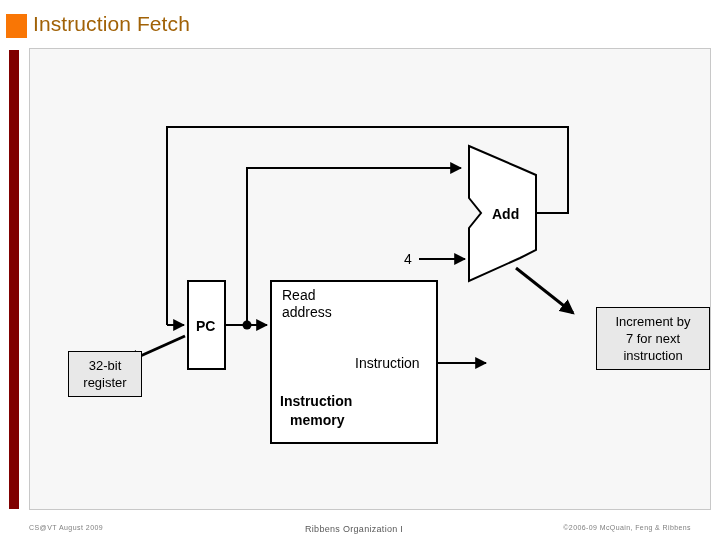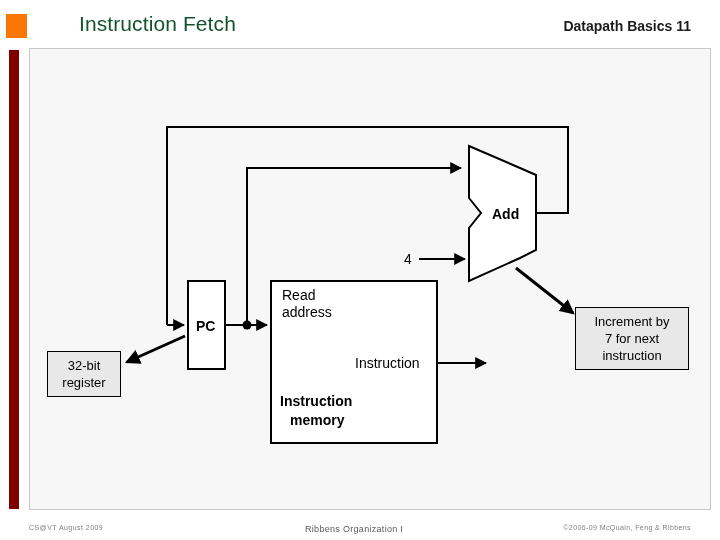--- a/index.html
+++ b/index.html
@@ -25,24 +25,23 @@
     top: 14px;
     width: 21px;
     height: 24px;
     background: #f97605;
   }
   .hdr-title {
     position: absolute;
     left: 33px;
     top: 12px;
     font-size: 21px;
-    color: #14532d;
+    color: #a16207;
     letter-spacing: 0.1px;
     white-space: nowrap;
-    margin-left: 46px;
   }
   .hdr-right {
     position: absolute;
     right: 29px;
     top: 18px;
     font-size: 14px;
     font-weight: bold;
     color: #1b1b1b;
     white-space: nowrap;
   }
@@ -119,20 +118,21 @@
     background: #e8e8e8;
     border: 1px solid #000000;
     box-sizing: border-box;
     text-align: center;
     color: #000;
     font-size: 13px;
     line-height: 17px;
     display: flex;
     align-items: center;
     justify-content: center;
+    margin-left: 21px;
   }
   #callout-register {
     left: 47px;
     top: 351px;
     width: 74px;
     height: 46px;
   }
   #callout-increment {
     left: 575px;
     top: 307px;
@@ -140,21 +140,20 @@
     height: 63px;
   }
 </style>
 </head>
 <body>
 
 <div id="slide">
 
   <div class="hdr-bullet"></div>
   <div class="hdr-title">Instruction Fetch</div>
-  <div class="hdr-right">Datapath Basics 11</div>
 
   <div class="accent-bar"></div>
 
   <div class="panel"></div>
 
   <svg id="diagram" viewBox="0 0 720 540" xmlns="http://www.w3.org/2000/svg">
     <defs>
       <marker id="arw" viewBox="0 0 10 10" refX="9" refY="5" markerWidth="6" markerHeight="6" orient="auto-start-reverse">
         <path d="M 0 0 L 10 5 L 0 10 z" fill="#000"></path>
       </marker>

